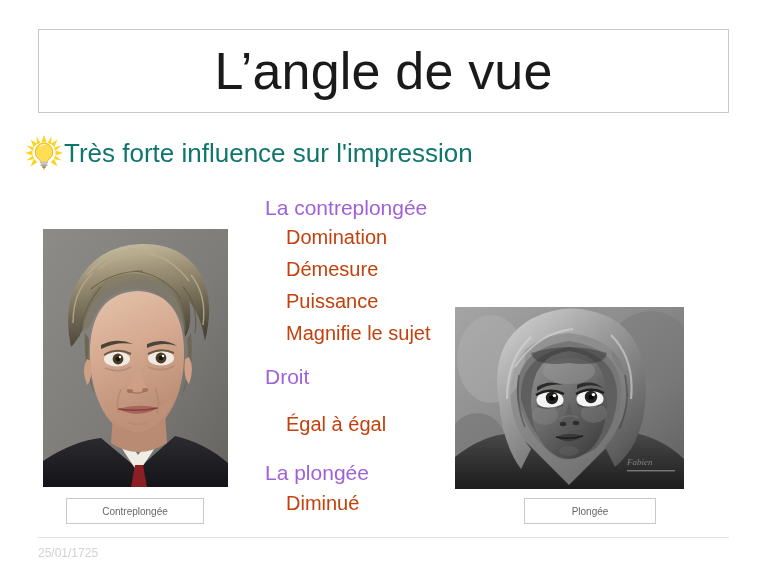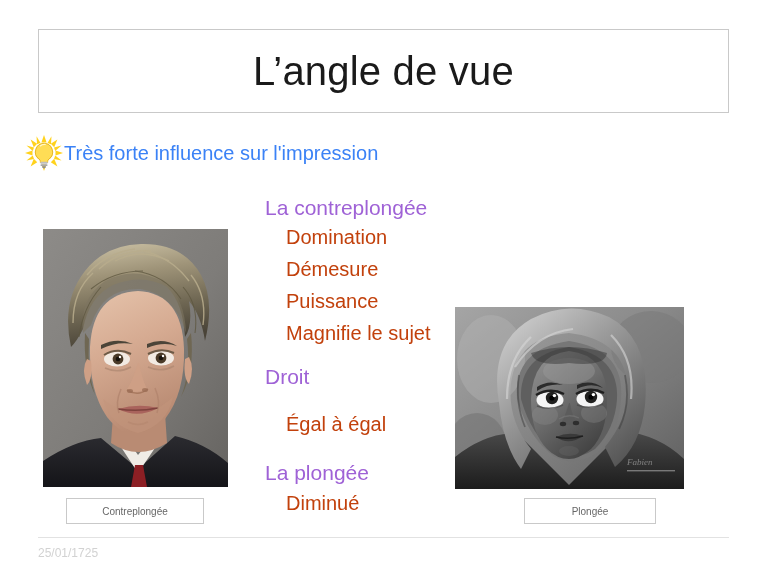--- a/index.html
+++ b/index.html
@@ -24,21 +24,21 @@
     width: 691px;
     height: 84px;
     box-sizing: border-box;
     border: 1px solid #c9c9c9;
     background: #ffffff;
     display: flex;
     align-items: center;
     justify-content: center;
   }
   .title-text {
-    font-size: 40px;
+    font-size: 52px;
     font-weight: 400;
     color: #1a1a1a;
     letter-spacing: 0.2px;
     line-height: 1;
   }
 
   
   .headline-row {
     position: absolute;
     left: 24px;
@@ -48,22 +48,22 @@
     gap: 0px;
   }
   .bulb-icon {
     width: 40px;
     height: 38px;
     position: relative;
     flex: 0 0 auto;
   }
   .bulb-icon svg { display: block; }
   .headline-text {
-    font-size: 20px;
-    color: #3b82f6;
+    font-size: 26px;
+    color: #0f766e;
     line-height: 1;
     white-space: nowrap;
   }
 
   
   .text-col {
     position: absolute;
     left: 265px;
     top: 196px;
     width: 230px;

